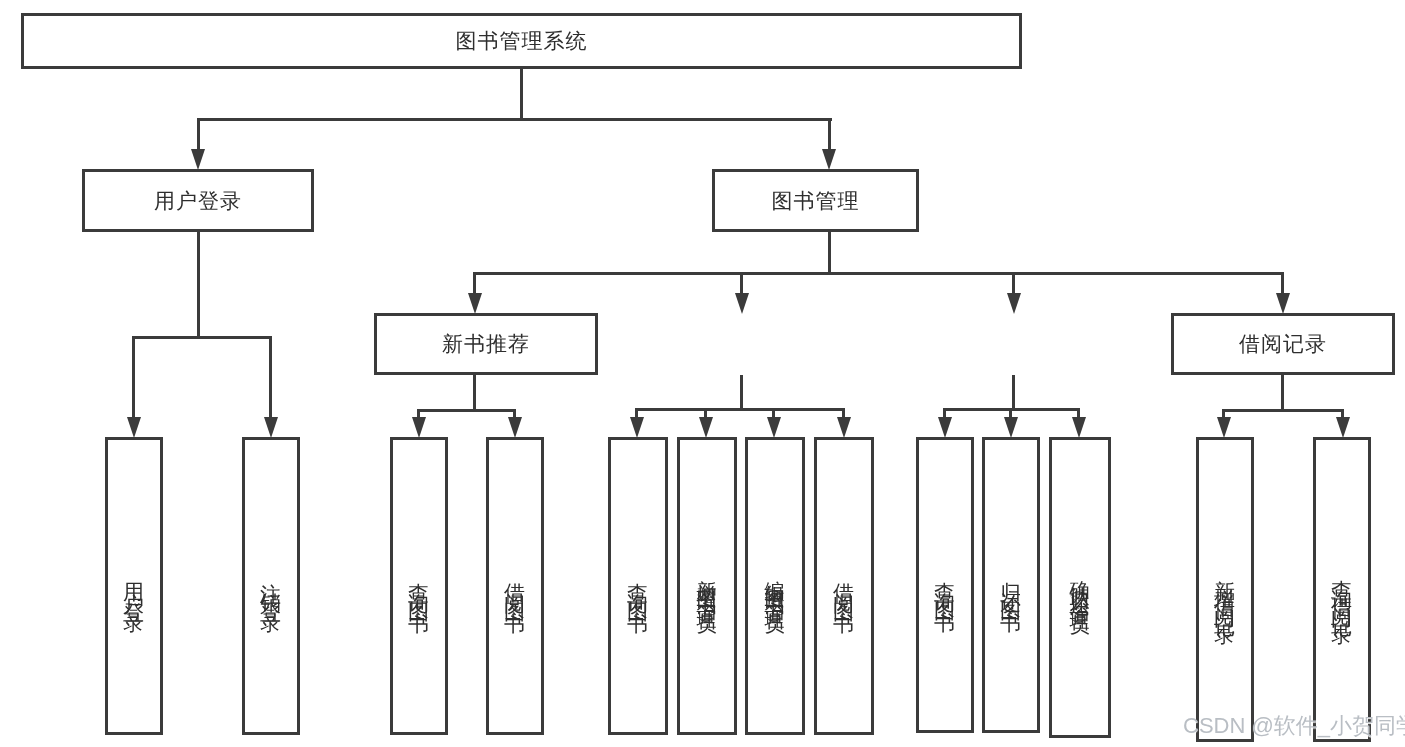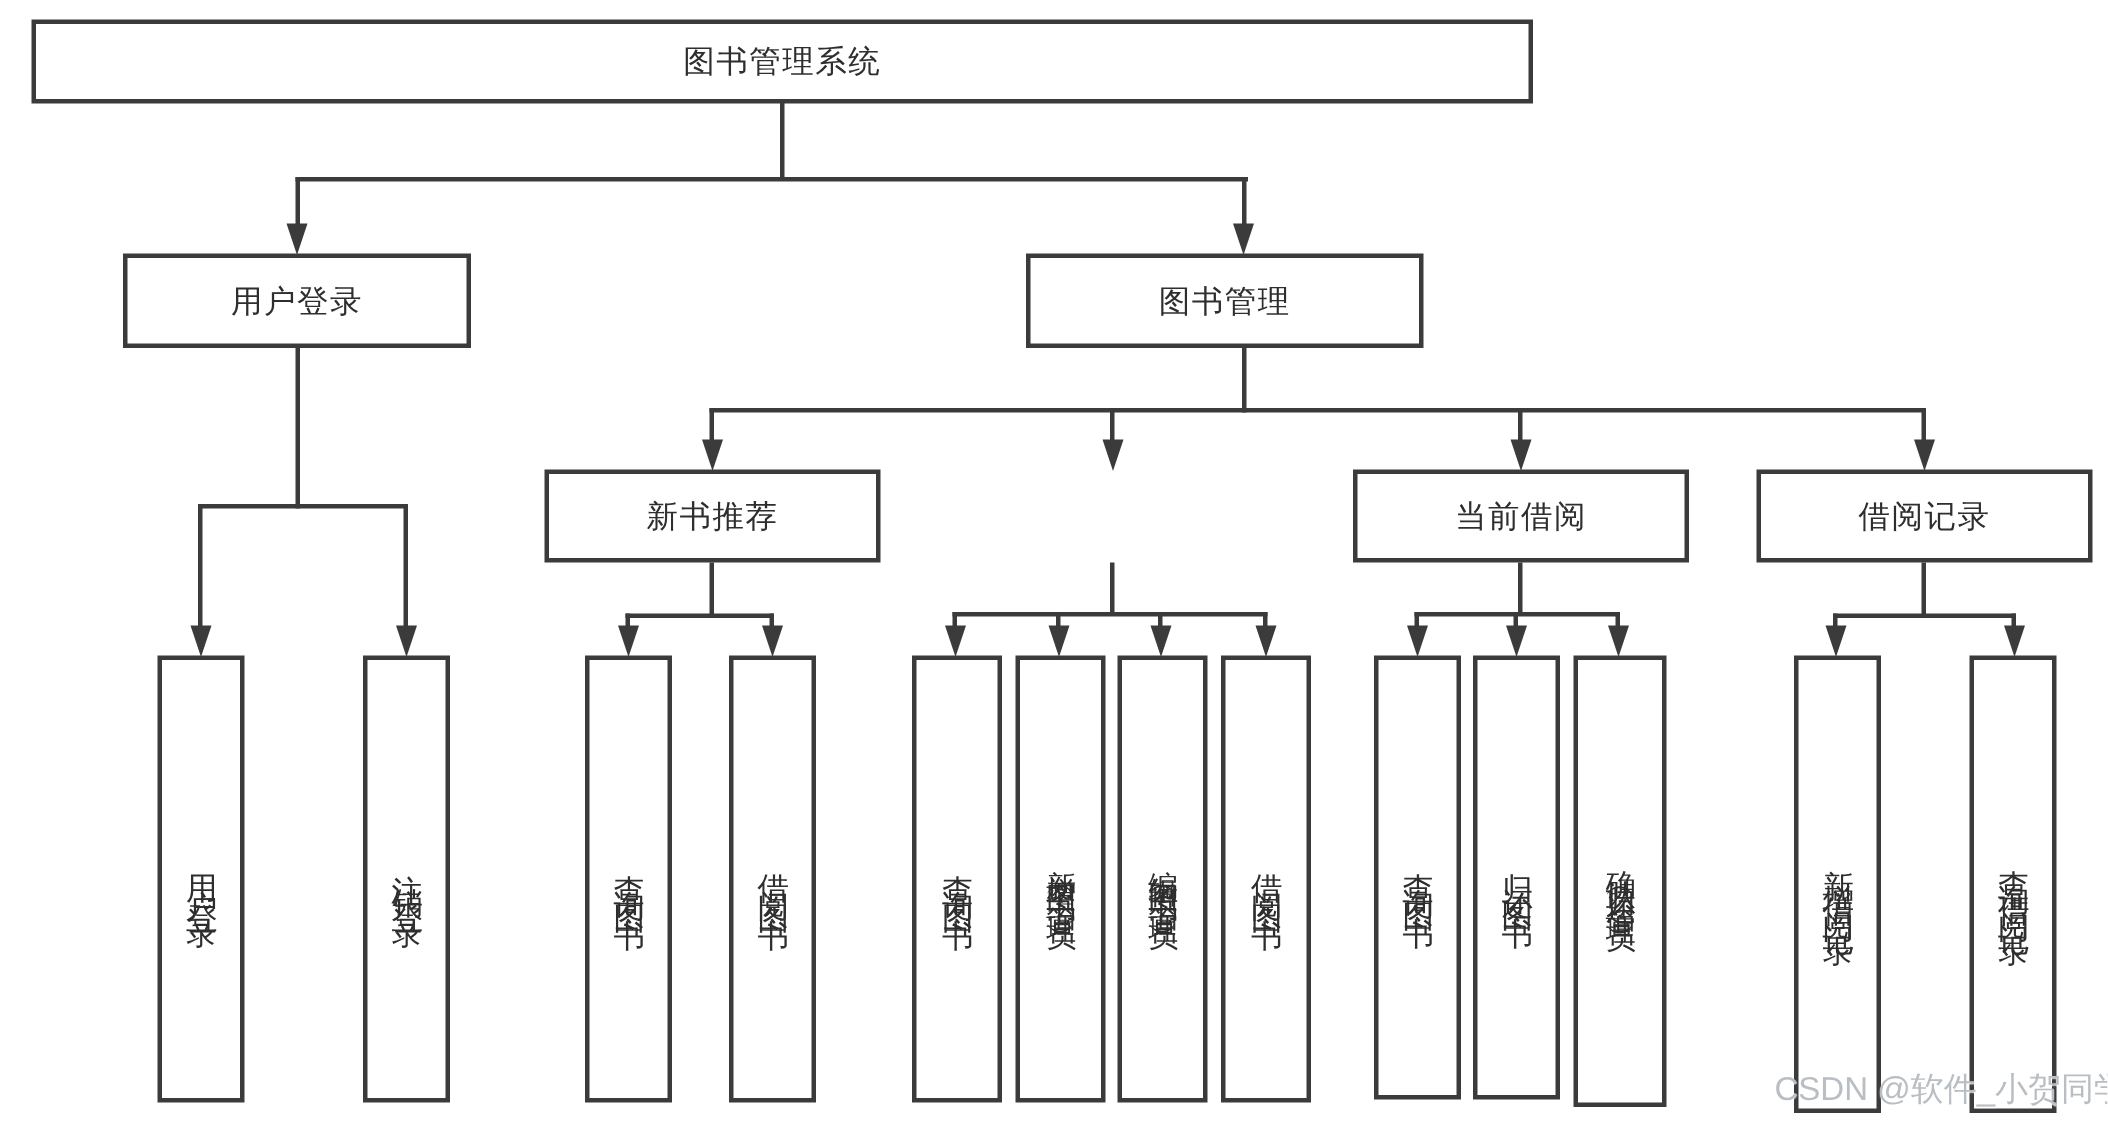--- a/index.html
+++ b/index.html
@@ -41,29 +41,26 @@
 
 <div class="canvas" id="canvas">
 
   <div class="box hnode" style="left:21px;top:13px;width:1001px;height:56px">
     <span>图书管理系统</span>
   </div>
 
   <div class="box hnode" style="left:82px;top:169px;width:232px;height:63px">
     <span>用户登录</span>
   </div>
-  <div class="box hnode" style="left:684px;top:169px;width:265px;height:63px">
+  <div class="box hnode" style="left:712px;top:169px;width:207px;height:63px">
     <span>图书管理</span>
   </div>
 
-  <div class="box hnode" style="left:363px;top:313px;width:224px;height:62px">
+  <div class="box hnode" style="left:374px;top:313px;width:224px;height:62px">
     <span>新书推荐</span>
-  </div>
-  <div class="box hnode" style="left:902px;top:313px;width:224px;height:62px">
-    <span>当前借阅</span>
   </div>
   <div class="box hnode" style="left:1171px;top:313px;width:224px;height:62px">
     <span>借阅记录</span>
   </div>
 
   <div class="box leaf" style="left:105px;top:437px;width:58px;height:298px">
     <span class="vtext">用户登录</span>
   </div>
   <div class="box leaf" style="left:242px;top:437px;width:58px;height:298px">
     <span class="vtext">注销登录</span>

